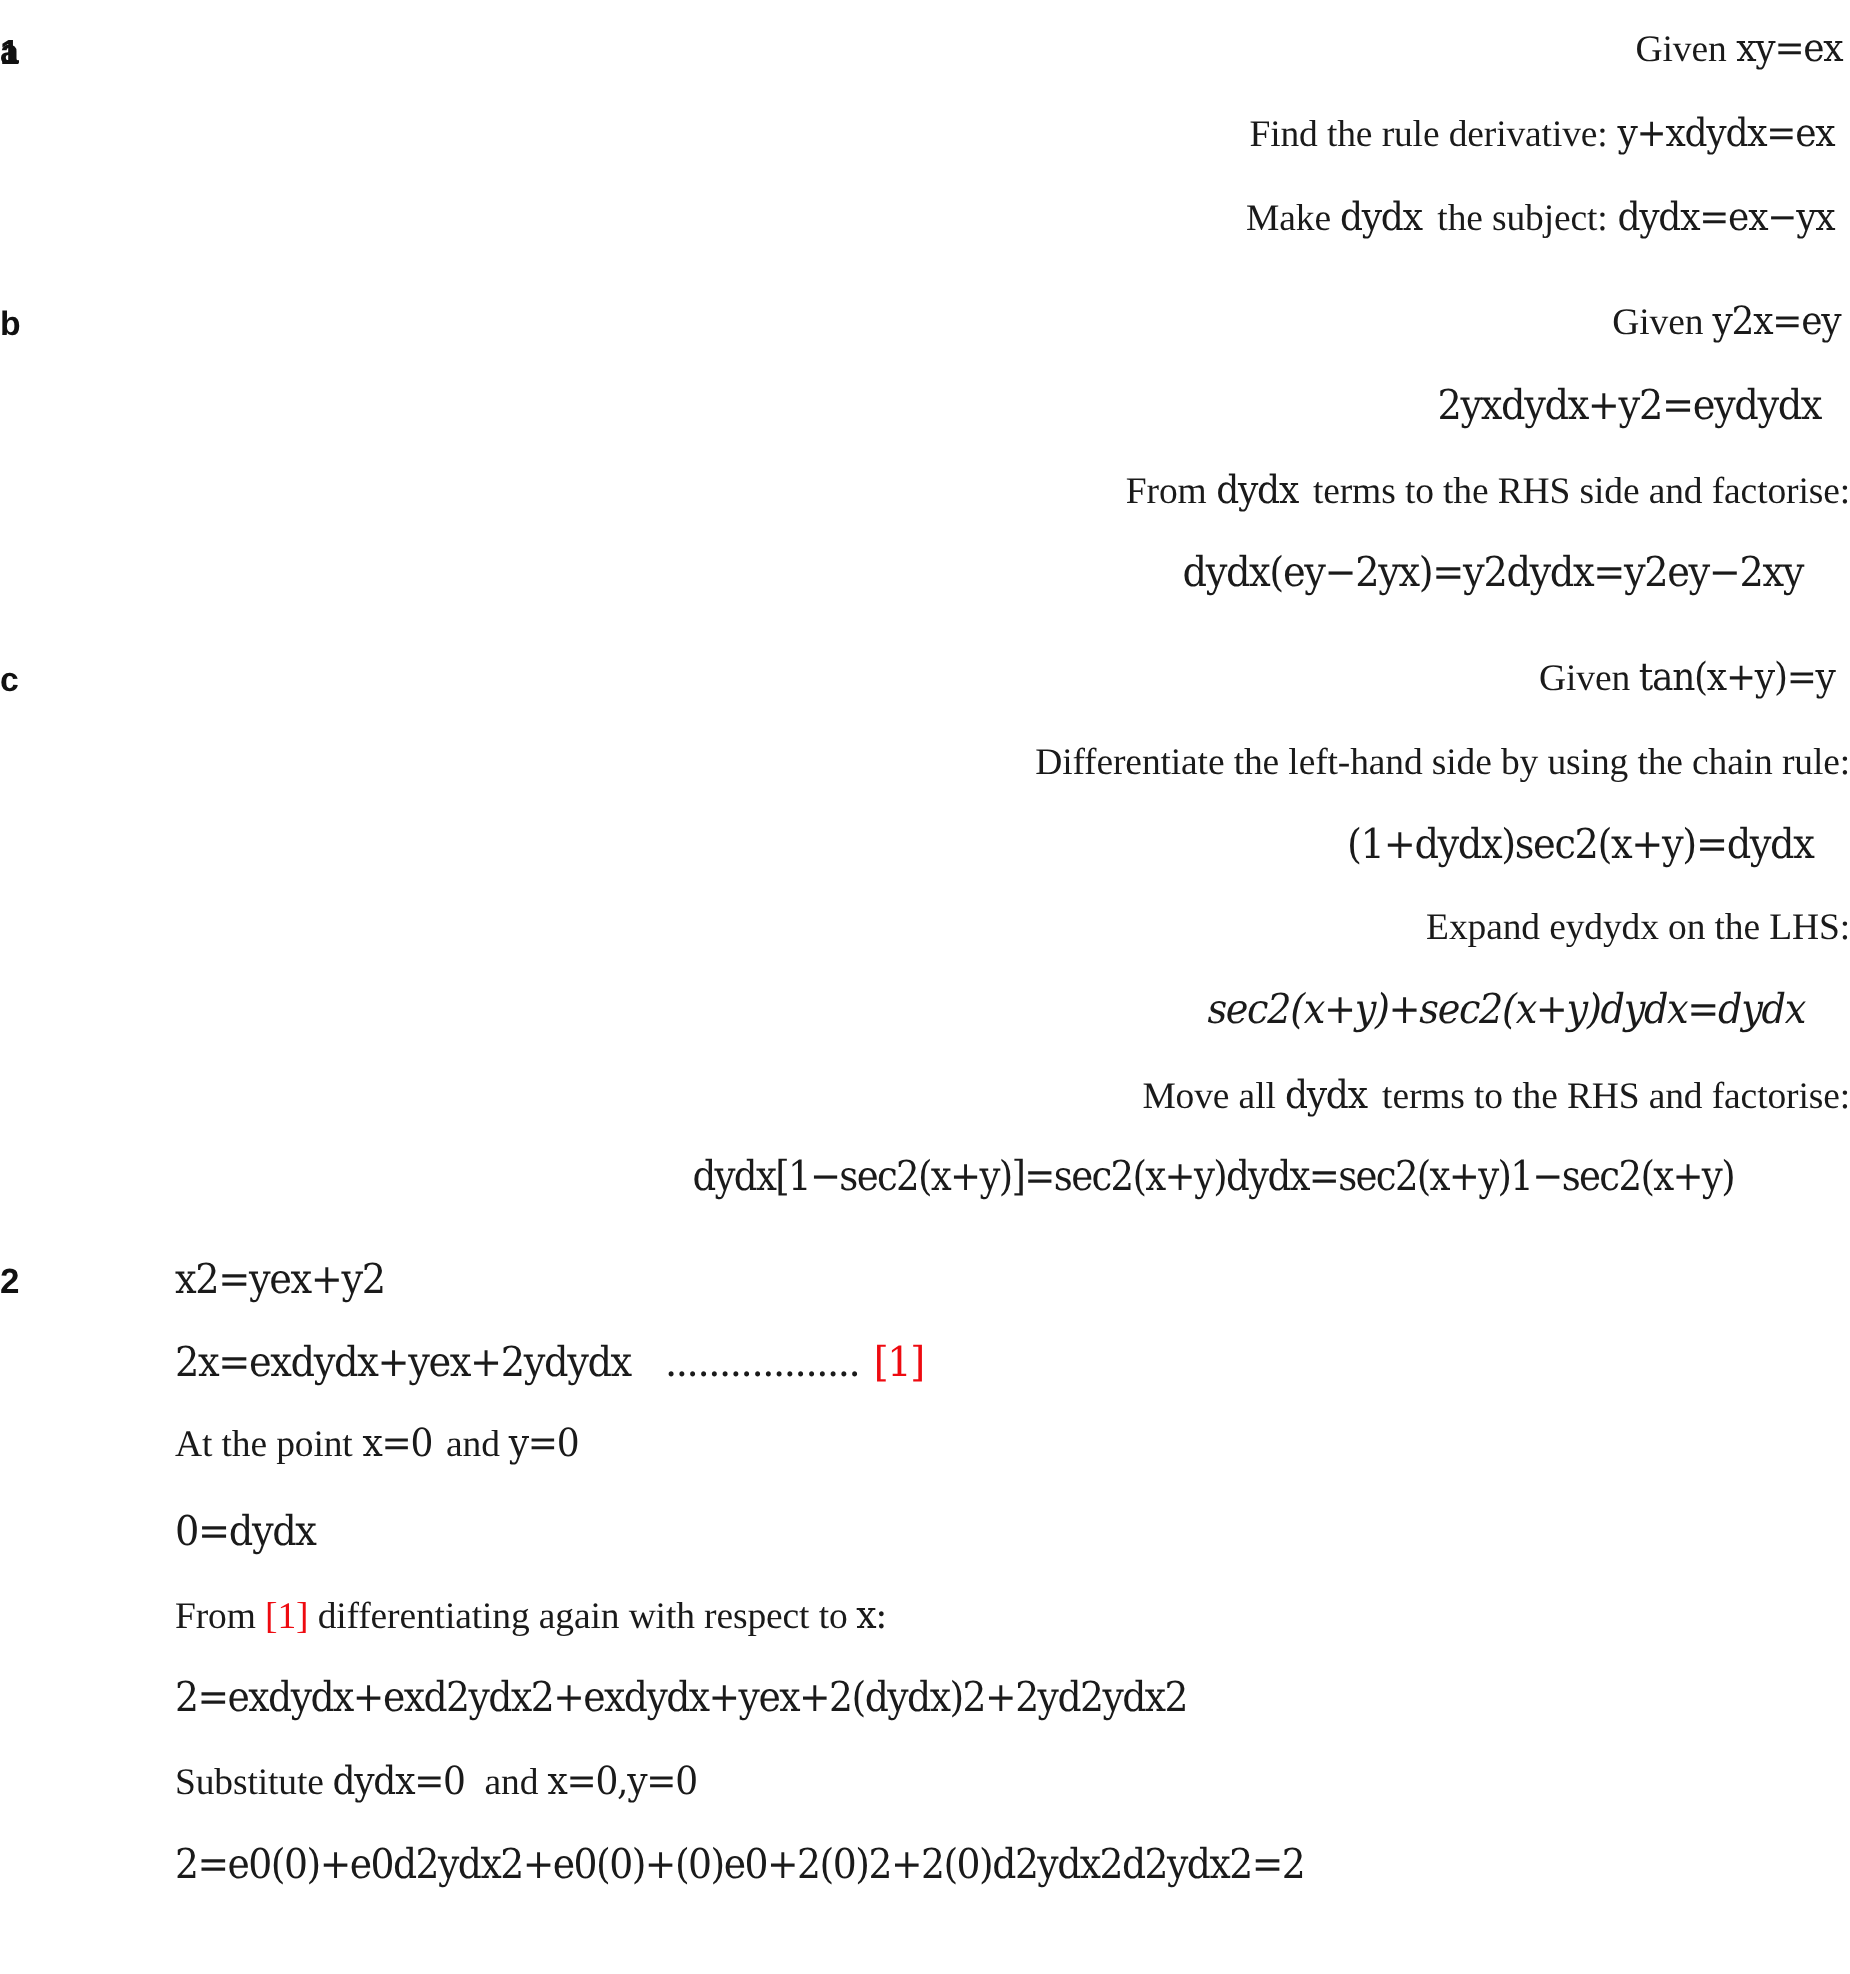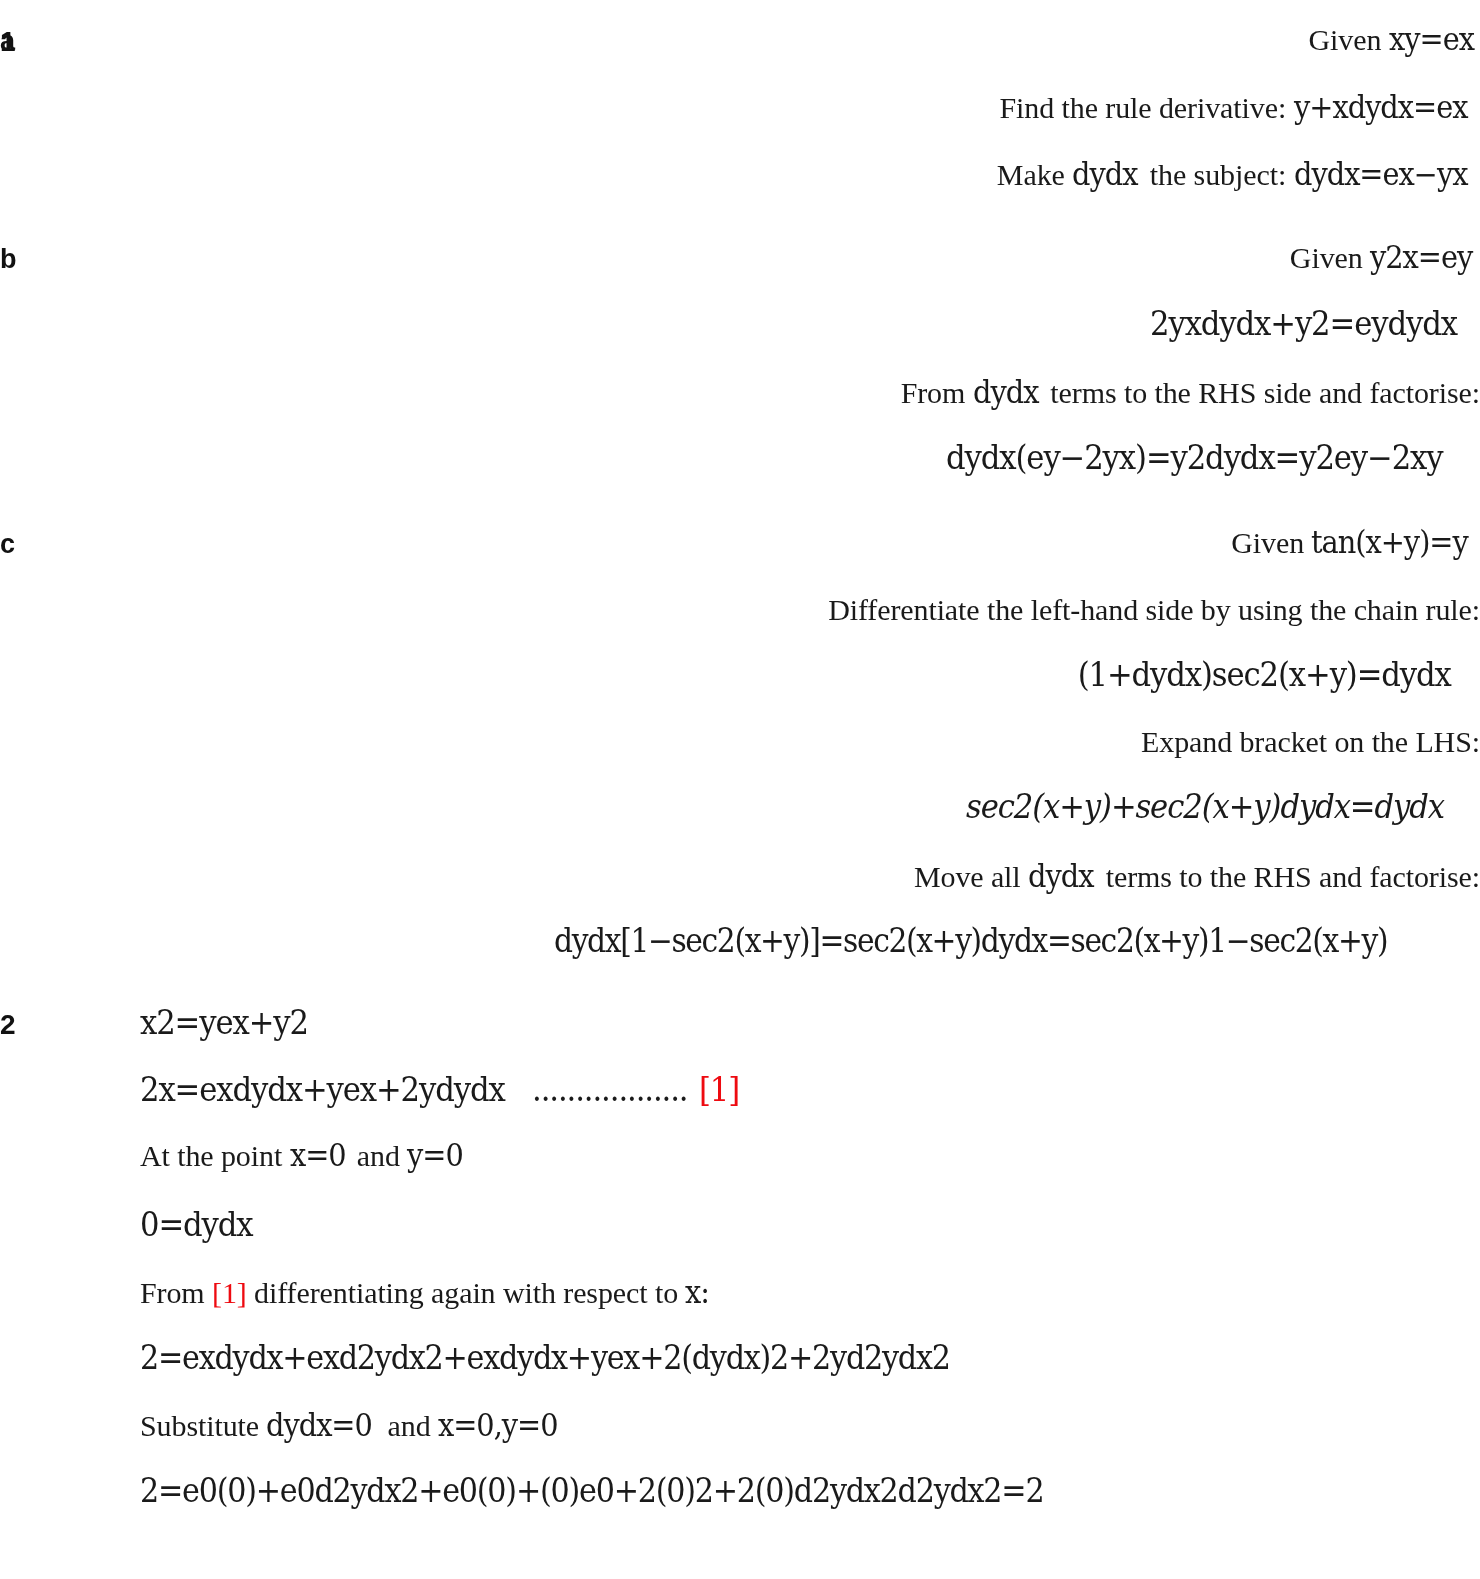--- a/index.html
+++ b/index.html
@@ -156,21 +156,21 @@
 
     <div class="part">
       <div class="plabel abs" style="top:531px;">c</div>
 
       <div class="line ind-part prose abs" style="top:527px;"><span>Given </span><span class="math">tan(x+y)=y</span></div>
 
       <div class="line ind-part prose abs" style="top:595px;"><span>Differentiate the left-hand side by using the chain rule:</span></div>
 
       <div class="line ind-part eqline abs" style="top:658px;"><span class="math"> (1+dydx)sec2(x+y)=dydx</span></div>
 
-      <div class="line ind-part prose abs" style="top:727px;"><span>Expand bracket on the LHS:</span></div>
+      <div class="line ind-part prose abs" style="top:727px;"><span>Expand eydydx on the LHS:</span></div>
 
       <div class="line ind-part eqline abs" style="top:790px;font-style:italic;"><span class="math">sec2(x+y)+sec2(x+y)dydx=dydx</span></div>
 
       <div class="line ind-part prose abs" style="top:861px;"><span>Move all </span><span class="math">dydx</span><span> terms to the RHS and factorise:</span></div>
 
       <div class="line ind-part eqline xtight abs" style="top:924px;"><span class="math">dydx[1−sec2(x+y)]=sec2(x+y)dydx=sec2(x+y)1−sec2(x+y)</span></div>
     </div>
   </div>
 
   <div class="question">

